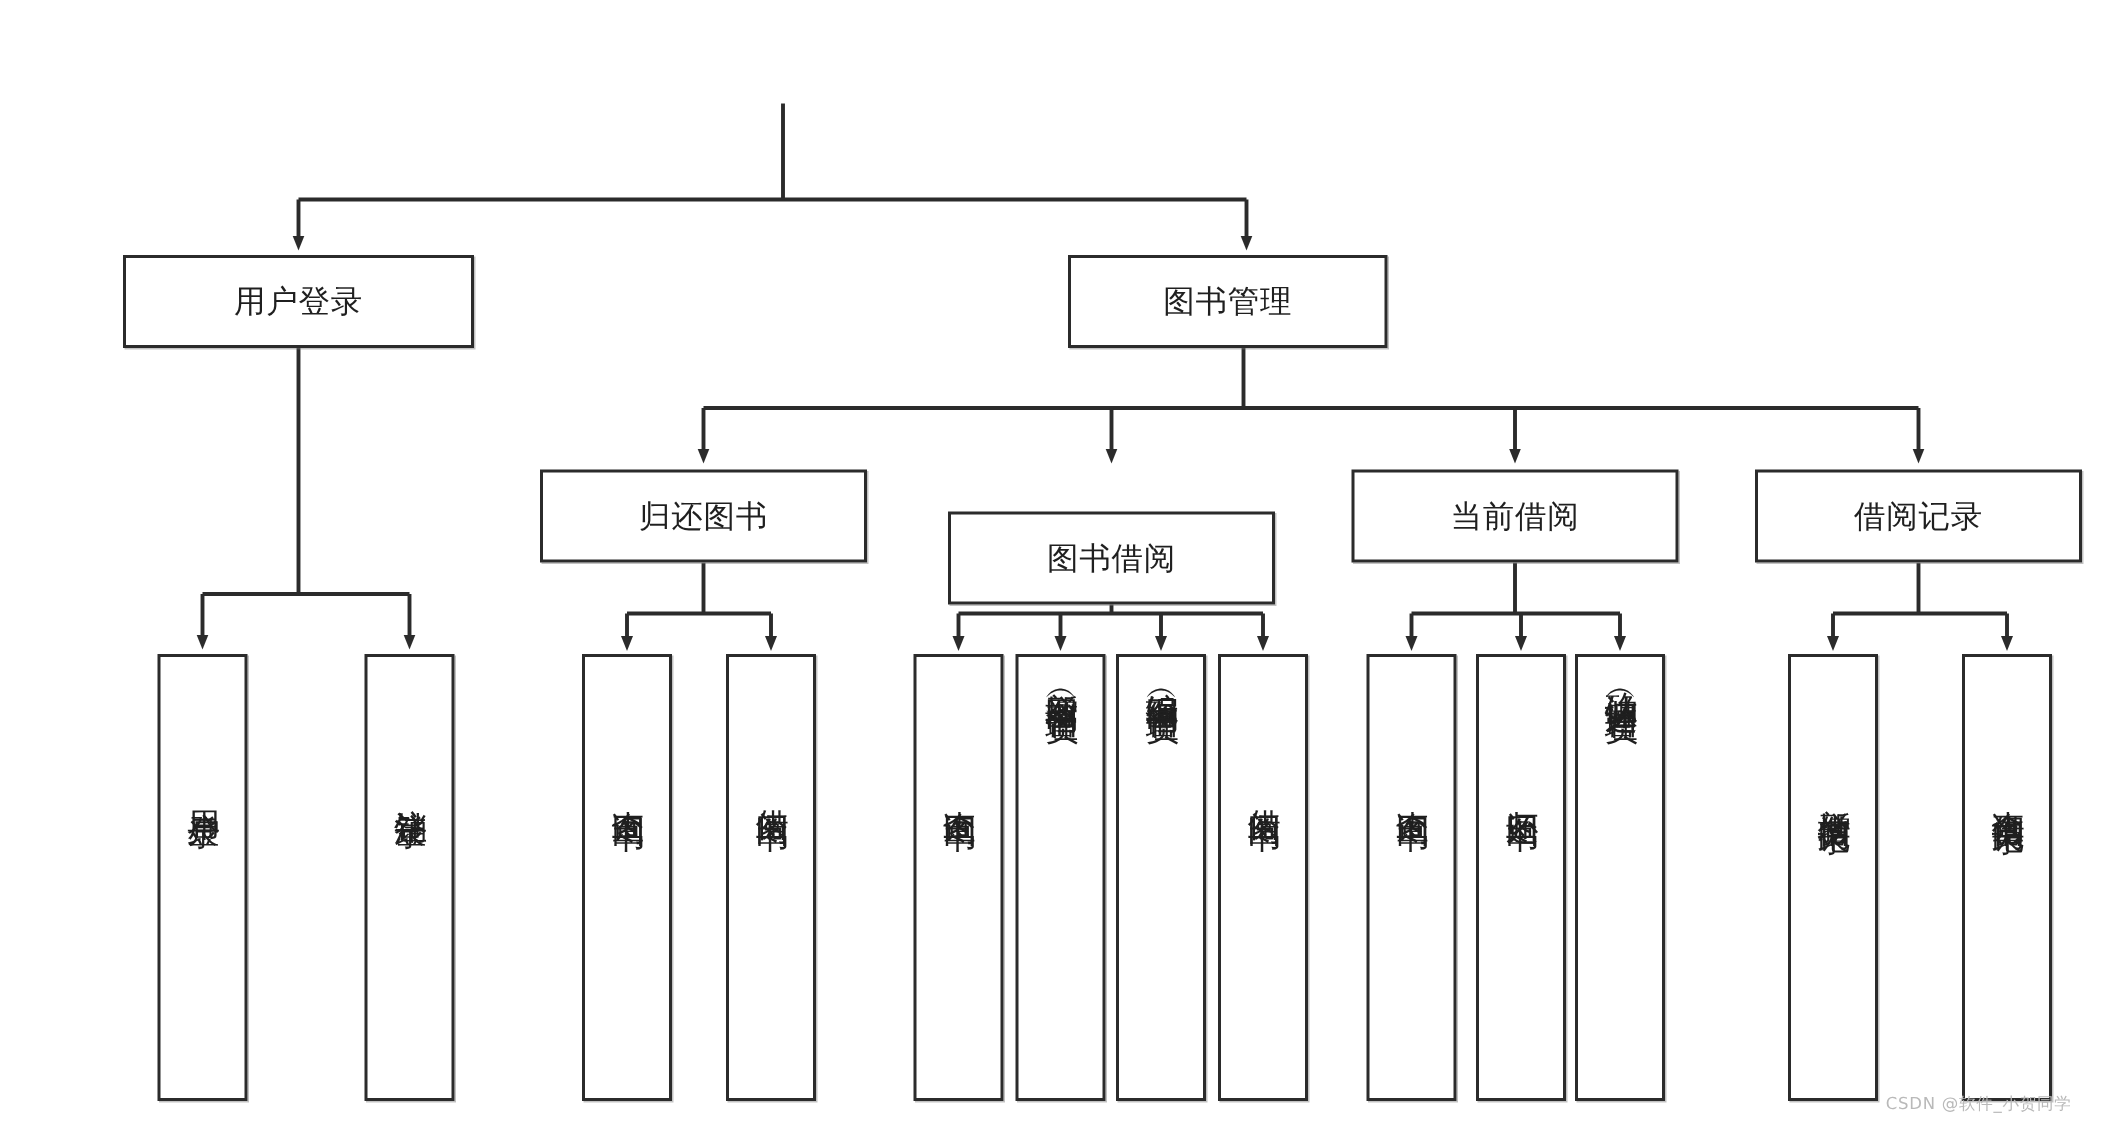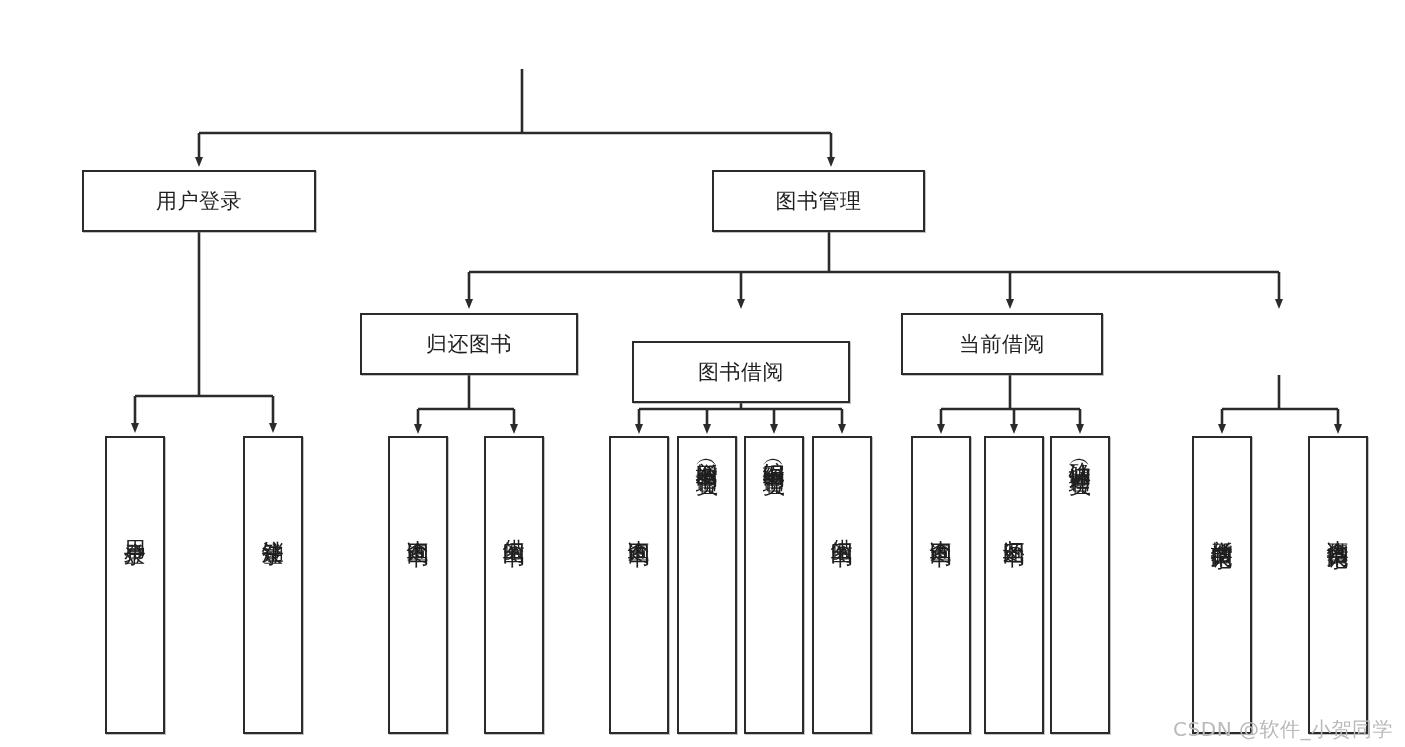--- a/index.html
+++ b/index.html
@@ -54,23 +54,23 @@
     font-size: 22px;
     line-height: 1.25;
     letter-spacing: 2px;
     white-space: nowrap;
     display: block;
   }
   .node.leaf.mid .lbl { margin-top: 78px; }
   .node.leaf.tall .lbl { margin-top: 0px; }
   .watermark {
     position: absolute;
-    right: 12px;
+    right: 24px;
     bottom: 4px;
-    font-size: 20px;
+    font-size: 11px;
     color: #b9b9b9;
     letter-spacing: 0.5px;
     white-space: nowrap;
   }
 </style>
 </head>
 <body>
 
 <div id="canvas">
 
@@ -131,22 +131,25 @@
   <div class="node" style="left:712px; top:170px; width:213px; height:62px;">
     <span class="lbl">图书管理</span>
   </div>
 
   <div class="node" style="left:360px; top:313px; width:218px; height:62px;">
     <span class="lbl">归还图书</span>
   </div>
   <div class="node" style="left:632px; top:313px; width:218px; height:62px;margin-top:28px;">
     <span class="lbl">图书借阅</span>
   </div>
-  <div class="node" style="left:901px; top:313px; width:202px; height:62px;">
+  <div class="node" style="left:901px; top:313px; width:218px; height:62px;">
     <span class="lbl">当前借阅</span>
+  </div>
+  <div class="node" style="left:1170px; top:313px; width:218px; height:62px;">
+    <span class="lbl">借阅记录</span>
   </div>
 
   <div class="node leaf mid" style="left:105px; top:436px; width:60px; height:298px;">
     <span class="lbl">用户登录</span>
   </div>
   <div class="node leaf mid" style="left:243px; top:436px; width:60px; height:298px;">
     <span class="lbl">注销登录</span>
   </div>
 
   <div class="node leaf mid" style="left:388px; top:436px; width:60px; height:298px;">

